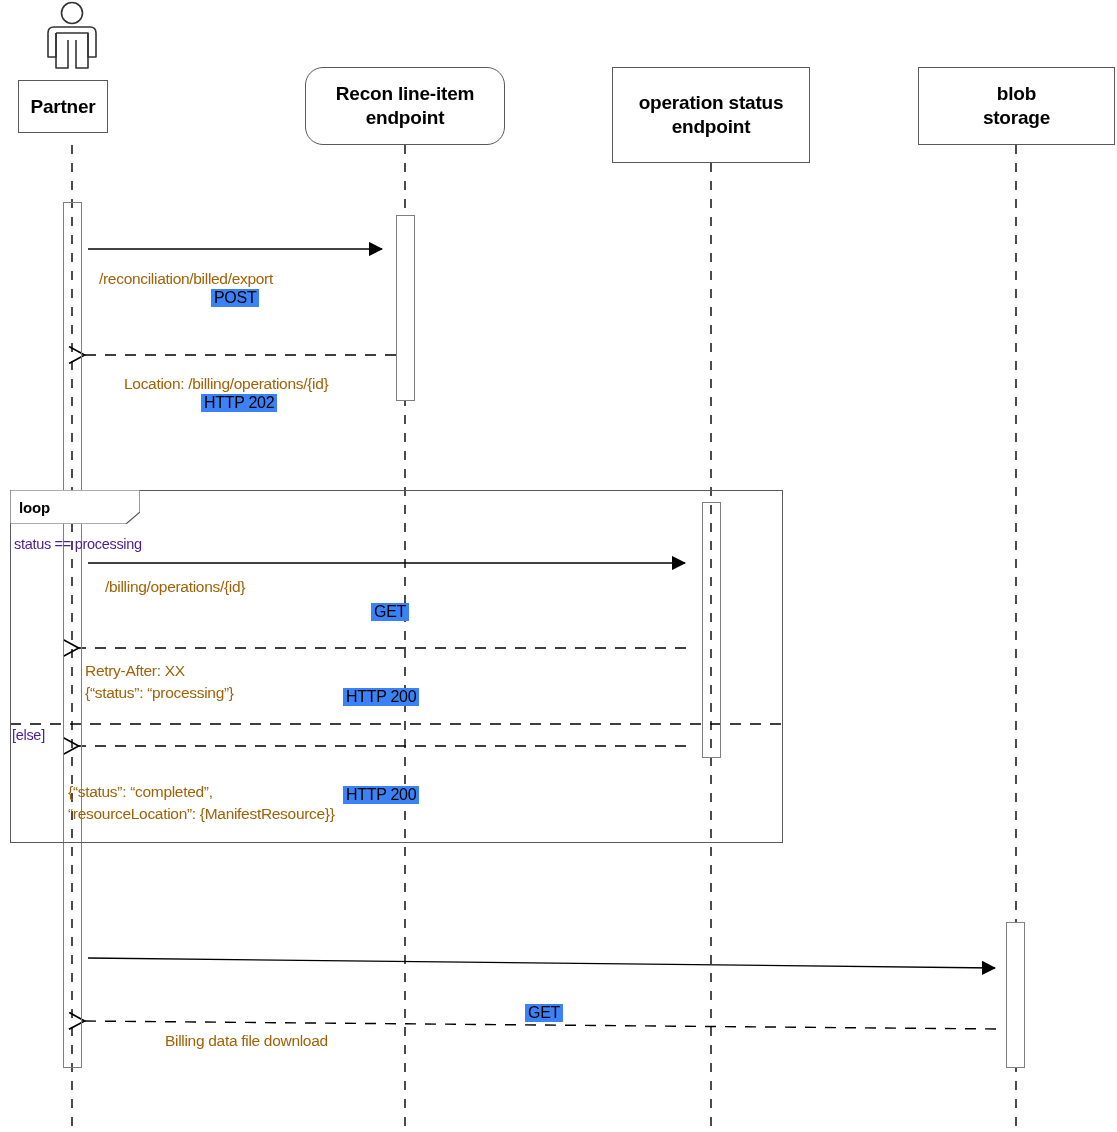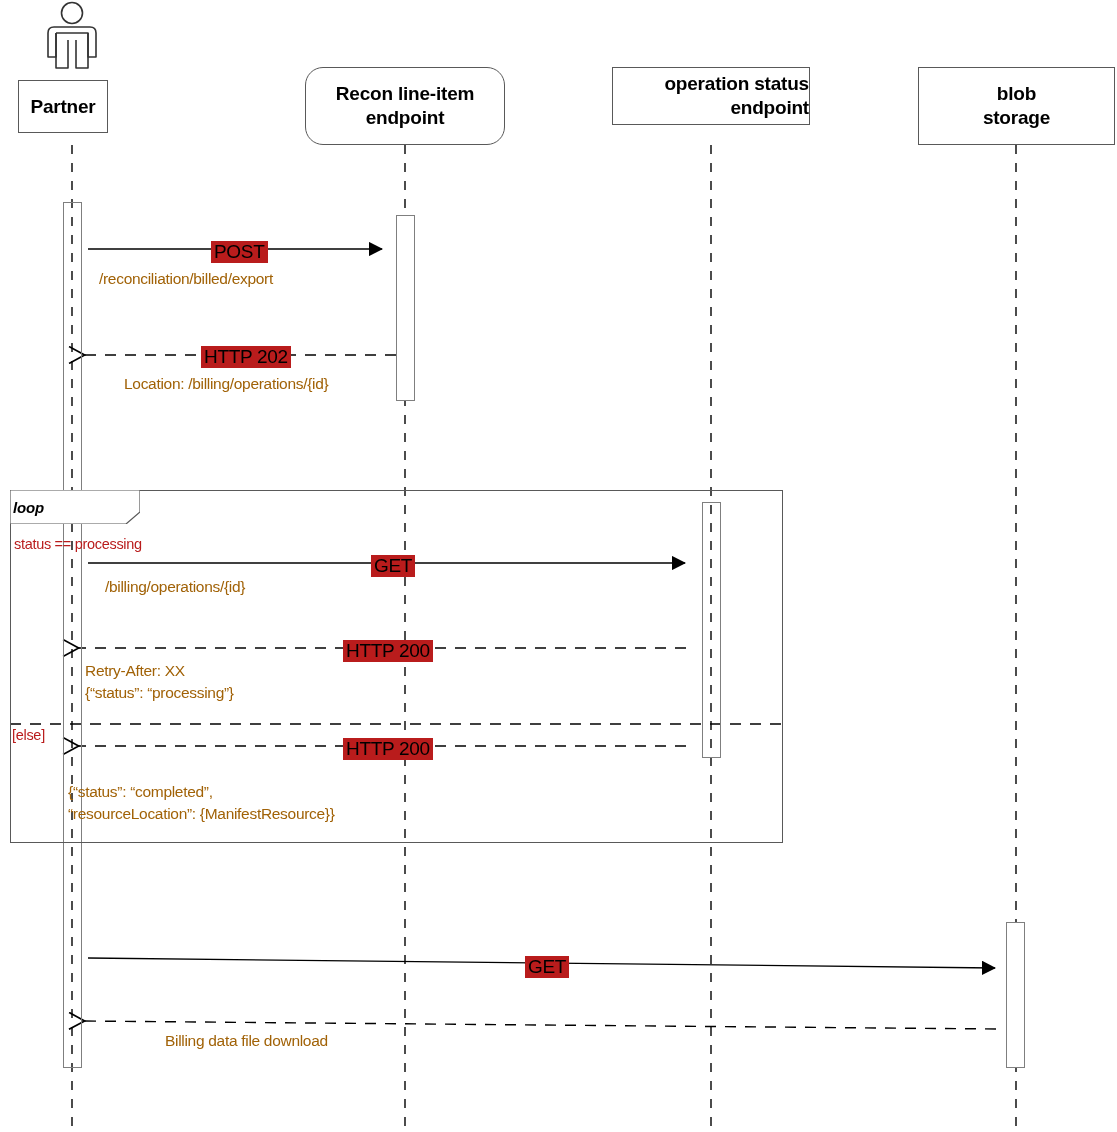--- a/index.html
+++ b/index.html
@@ -54,32 +54,33 @@
   .frame-label {
     position: absolute;
     font-size: 15px;
     font-weight: bold;
     color: #000000;
     letter-spacing: -0.2px;
   }
   .guard-label {
     position: absolute;
     font-size: 14.5px;
-    color: #b91c1c;
+    color: #4c1d95;
     letter-spacing: -0.3px;
     white-space: nowrap;
   }
   .msg-label {
     position: absolute;
-    font-size: 19px;
+    font-size: 16px;
     color: #000000;
-    background: #b91c1c;
+    background: #3b82f6;
     padding: 0 3px;
     letter-spacing: -0.3px;
     white-space: nowrap;
+    margin-top: 48px;
   }
   .note-text {
     position: absolute;
     font-size: 15.5px;
     color: #a16207;
     letter-spacing: -0.3px;
     white-space: nowrap;
     line-height: 1.45;
   }
 </style>
@@ -132,41 +133,41 @@
 
   <div class="lifeline-box" style="left:18px; top:80px; width:90px; height:53px;">
     <span>Partner</span>
   </div>
 
   <div class="lifeline-box" style="left:305px; top:67px; width:200px; height:78px; flex-direction:column;border-radius:18px;">
     <span>Recon line-item</span>
     <span>endpoint</span>
   </div>
 
-  <div class="lifeline-box" style="left:612px; top:67px; width:198px; height:58px; flex-direction:column;align-items:flex-end;">
+  <div class="lifeline-box" style="left:612px; top:67px; width:198px; height:96px; flex-direction:column;">
     <span>operation status</span>
     <span>endpoint</span>
   </div>
 
   <div class="lifeline-box" style="left:918px; top:67px; width:197px; height:78px; flex-direction:column;">
     <span>blob</span>
     <span>storage</span>
   </div>
 
   <div class="act-bar" style="left:63px; top:202px; width:19px; height:866px;"></div>
   <div class="act-bar" style="left:396px; top:215px; width:19px; height:186px; background:#ffffff;"></div>
   <div class="act-bar" style="left:702px; top:502px; width:19px; height:256px;"></div>
   <div class="act-bar" style="left:1006px; top:922px; width:19px; height:146px; background:#ffffff;"></div>
 
   <div class="frame-box" style="left:10px; top:490px; width:773px; height:353px;"></div>
 
   <svg style="position:absolute; left:10px; top:490px; width:130px; height:34px;" viewBox="0 0 130 34">
     <path d="M 0 0 L 130 0 L 130 22 L 116 34 L 0 34 Z" fill="#ffffff" stroke="#595959" stroke-width="1.2"></path>
   </svg>
-  <div class="frame-label" style="left:13px; top:499px;font-style:italic;">loop</div>
+  <div class="frame-label" style="left:19px; top:499px;">loop</div>
 
   <div class="guard-label" style="left:14px; top:536px;">status == processing</div>
 
   <div class="guard-label" style="left:12px; top:727px;">[else]</div>
 
   <div class="msg-label" style="left:211px; top:241px;">POST</div>
   <div class="note-text" style="left:99px; top:268px;">/reconciliation/billed/export</div>
 
   <div class="msg-label" style="left:201px; top:346px;">HTTP 202</div>
   <div class="note-text" style="left:124px; top:373px;">Location: /billing/operations/{id}</div>

